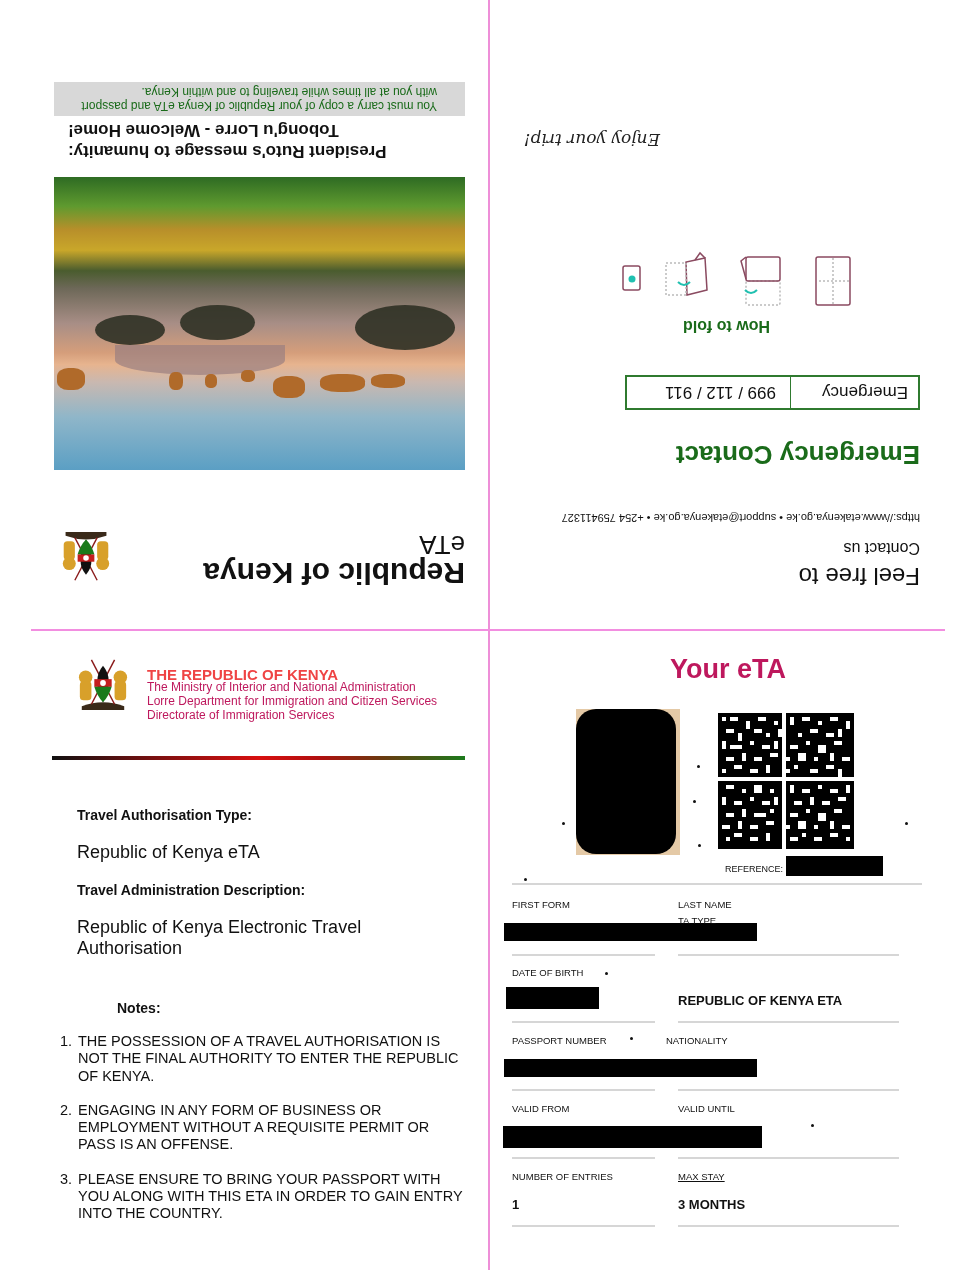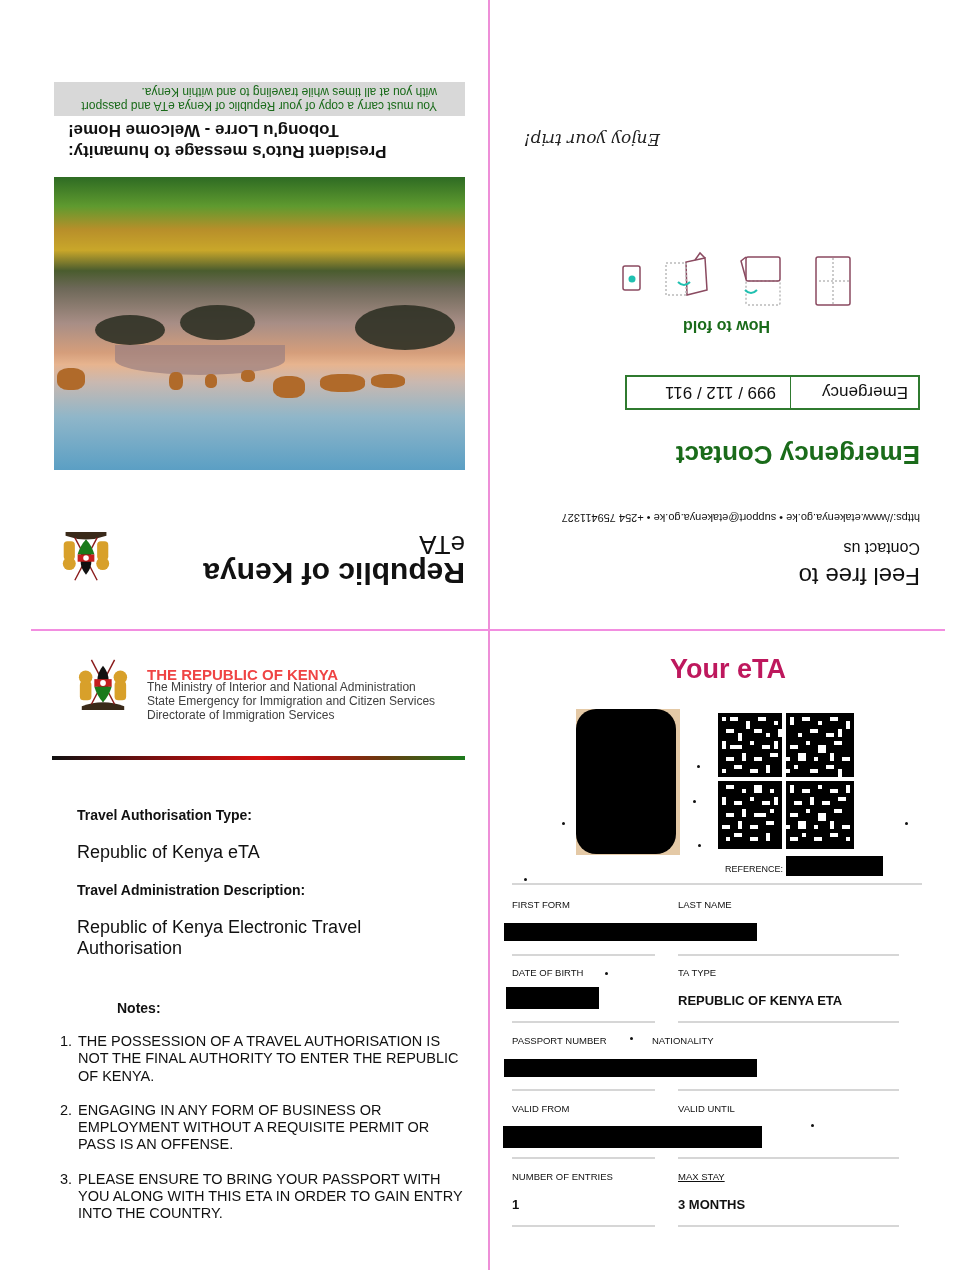--- a/index.html
+++ b/index.html
@@ -44,21 +44,21 @@
   .tr-table .c1 { width: 128px; border-right: 1px solid #2f7a2f; padding: 6px 10px; font-size: 17px; }
   .tr-table .c2 { flex: 1; padding: 6px 14px; font-size: 17px; }
   .tr-howto { position: absolute; left: 170px; top: 275px; font-size: 16px; font-weight: bold; color: #1a6b1a; }
   .tr-icons { position: absolute; left: 85px; top: 300px; width: 240px; height: 60px; }
   .tr-enjoy { position: absolute; left: 280px; top: 460px; font-size: 17px; font-style: italic;
      font-family: "DejaVu Serif", serif; color: #222; }
 
   
   .bl-arms { position: absolute; left: 74px; top: 656px; width: 58px; height: 54px; }
   .bl-rep { position: absolute; left: 147px; top: 656px; font-size: 15px; font-weight: bold; color: #ef4444; margin-top: 10px; }
-  .bl-dept { position: absolute; left: 147px; top: 680px; font-size: 12px; line-height: 14px; color: #404040; }
+  .bl-dept { position: absolute; left: 147px; top: 680px; font-size: 12px; line-height: 14px; color: #be185d; }
   .bl-bar { position: absolute; left: 52px; top: 756px; width: 413px; height: 4px;
      background: linear-gradient(to right, #111 0%, #7a1010 25%, #d80f0f 50%, #b01010 65%, #6a3a10 80%, #1c7a1c 100%); }
   .bl-label { position: absolute; left: 77px; font-size: 14px; font-weight: bold; color: #111; }
   .bl-value { position: absolute; left: 77px; font-size: 18px; color: #111; line-height: 21px; }
   .bl-notes { position: absolute; left: 60px; top: 1033px; width: 410px; font-size: 14.5px; line-height: 17.3px; color: #111; }
   .bl-notes li { list-style: none; display: flex; margin-bottom: 17px; }
   .bl-notes .num { width: 18px; flex: none; }
 
   
   .br-title { position: absolute; left: 500px; top: 654px; width: 456px; text-align: center; font-size: 27px; font-weight: bold; color: #be185d; }
@@ -160,21 +160,21 @@
   <line x1="18" y1="4" x2="42" y2="50" stroke="#8a1a1a" stroke-width="1.5"></line>
   <line x1="42" y1="4" x2="18" y2="50" stroke="#8a1a1a" stroke-width="1.5"></line>
   <path d="M30 10 Q42 24 30 48 Q18 24 30 10 Z" fill="#111"></path>
   <rect x="21" y="24" width="18" height="8" fill="#c41e1e"></rect>
   <path d="M21 32 L39 32 Q36 42 30 48 Q24 42 21 32 Z" fill="#1a7a1a"></path>
   <circle cx="30" cy="28" r="3" fill="#fff"></circle>
 </svg>
 <div class="bl-rep">THE REPUBLIC OF KENYA</div>
 <div class="bl-dept">
   <div>The Ministry of Interior and National Administration</div>
-  <div>State Emergency for Immigration and Citizen Services</div>
+  <div>Lorre Department for Immigration and Citizen Services</div>
   <div>Directorate of Immigration Services</div>
 </div>
 <div class="bl-bar"></div>
 
 <div class="bl-label" style="top:807px;">Travel Authorisation Type:</div>
 <div class="bl-value" style="top:842px;">Republic of Kenya eTA</div>
 <div class="bl-label" style="top:882px;">Travel Administration Description:</div>
 <div class="bl-value" style="top:917px;width:320px;">Republic of Kenya Electronic Travel Authorisation</div>
 <div class="bl-label" style="top:1000px;margin-left:40px;">Notes:</div>
 
@@ -298,28 +298,28 @@
 <div class="br-ref-val"></div>
 <div class="br-rule-full"></div>
 
 <div class="br-label" style="left:512px;top:899px;">FIRST FORM</div>
 <div class="br-label" style="left:678px;top:899px;">LAST NAME</div>
 <div class="br-redact" style="left:504px;top:923px;width:253px;height:18px;"></div>
 <div class="br-rule" style="left:512px;top:954px;width:143px;"></div>
 <div class="br-rule" style="left:678px;top:954px;width:221px;"></div>
 
 <div class="br-label" style="left:512px;top:967px;text-align:right;">DATE OF BIRTH</div>
-<div class="br-label" style="left:678px;top:967px;">TA TYPE</div>
+<div class="br-label" style="left:678px;top:915px;">TA TYPE</div>
 <div class="br-redact" style="left:506px;top:987px;width:93px;height:22px;"></div>
 <div class="br-value" style="left:678px;top:993px;">REPUBLIC OF KENYA ETA</div>
 <div class="br-rule" style="left:512px;top:1021px;width:143px;"></div>
 <div class="br-rule" style="left:678px;top:1021px;width:221px;"></div>
 
 <div class="br-label" style="left:512px;top:1035px;">PASSPORT NUMBER</div>
-<div class="br-label" style="left:652px;top:1035px;">NATIONALITY</div>
+<div class="br-label" style="left:666px;top:1035px;">NATIONALITY</div>
 <div class="br-redact" style="left:504px;top:1059px;width:253px;height:18px;"></div>
 <div class="br-rule" style="left:512px;top:1089px;width:143px;"></div>
 <div class="br-rule" style="left:678px;top:1089px;width:221px;"></div>
 
 <div class="br-label" style="left:512px;top:1103px;">VALID FROM</div>
 <div class="br-label" style="left:678px;top:1103px;">VALID UNTIL</div>
 <div class="br-redact" style="left:503px;top:1126px;width:259px;height:22px;"></div>
 <div class="br-rule" style="left:512px;top:1157px;width:143px;"></div>
 <div class="br-rule" style="left:678px;top:1157px;width:221px;"></div>
 

